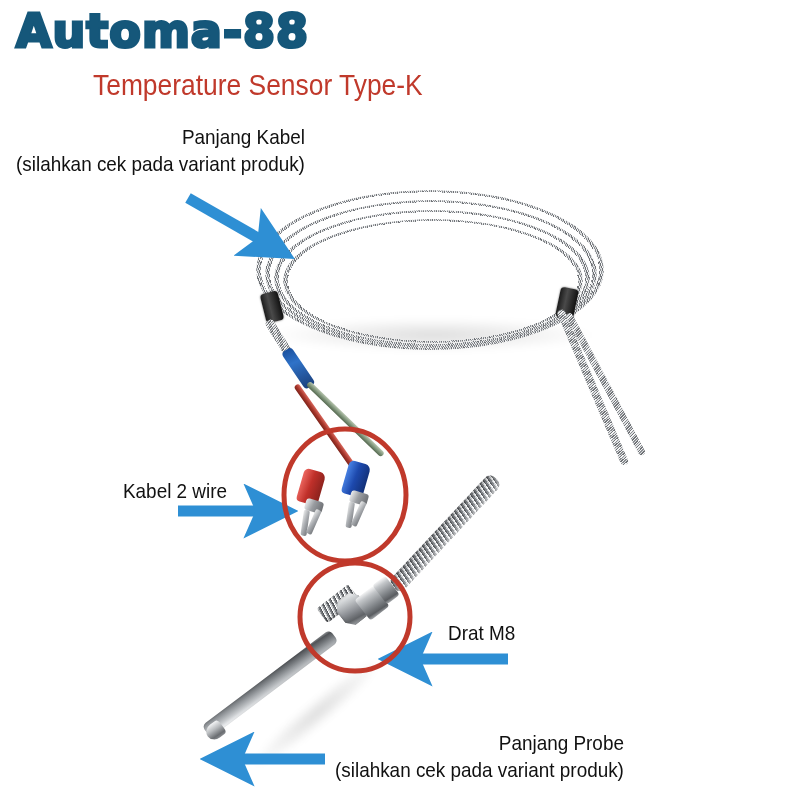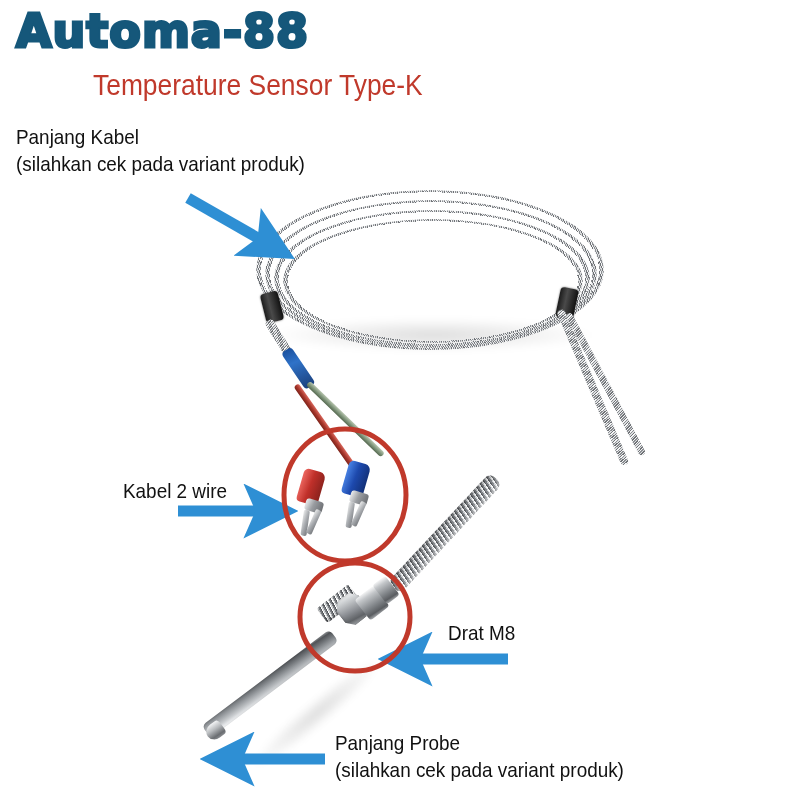--- a/index.html
+++ b/index.html
@@ -7,20 +7,21 @@
     padding: 0;
     background: #ffffff;
   }
   #page {
     position: relative;
     width: 800px;
     height: 800px;
     background: #ffffff;
     overflow: hidden;
     font-family: "DejaVu Sans", sans-serif;
+    text-align: right;
   }
 
   
   .brand-logo {
     position: absolute;
     left: 16px;
     top: 4px;
     font-family: "DejaVu Sans", sans-serif;
     font-size: 46px;
     font-weight: bold;

